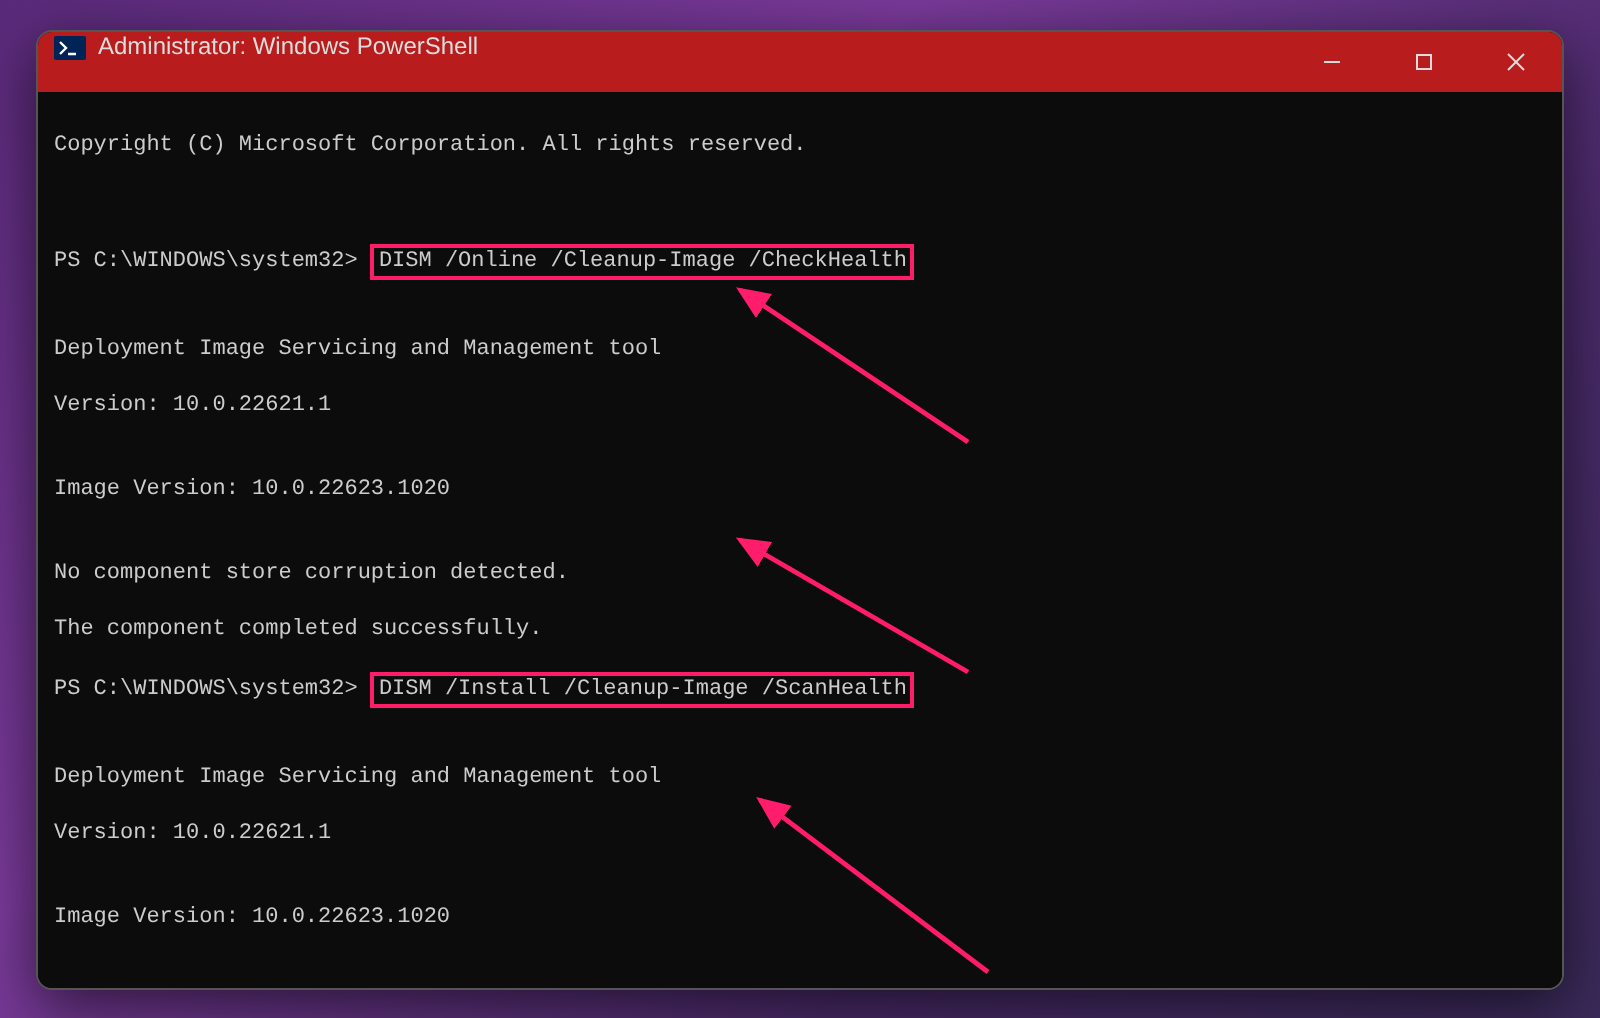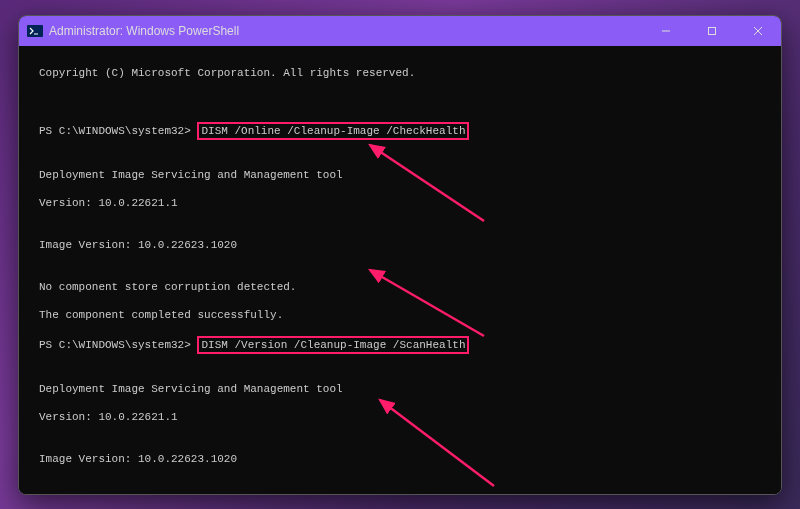--- a/index.html
+++ b/index.html
@@ -18,23 +18,22 @@
     border: 1px solid #555;
     border-radius: 8px;
     display: flex;
     flex-direction: column;
     box-shadow: 0 8px 30px rgba(0,0,0,0.6);
     position: relative;
     overflow: hidden;
   }
   .titlebar {
     height: 30px;
-    background: #8b5cf6;
+    background: #b91c1c;
     display: flex;
-    align-items: center;
     padding: 0 0 0 8px;
     color: #ddd;
     font-size: 12px;
     flex-shrink: 0;
   }
   .titlebar .appicon {
     width: 16px; height: 16px;
     margin-right: 6px;
     display: flex;
     align-items: center;
@@ -49,21 +48,21 @@
     color: #ddd;
     font-size: 10px;
   }
   .terminal {
     flex: 1;
     background: #0c0c0c;
     color: #cccccc;
     font-family: Consolas, "Courier New", monospace;
     font-size: 11px;
     line-height: 14px;
-    padding: 6px 20px;
+    padding: 6px 8px;
     white-space: pre;
     overflow: hidden;
     position: relative;
   }
   .tline { display: block; }
   .hl {
     border: 2px solid #ff1d6b;
     padding: 0 2px;
     display: inline-block;
     line-height: 14px;
@@ -113,21 +112,21 @@
 <span class="tline"></span>
 <span class="tline"><span>PS C:\WINDOWS\system32&gt; </span><span class="hl">DISM /Online /Cleanup-Image /CheckHealth</span></span>
 <span class="tline"></span>
 <span class="tline">Deployment Image Servicing and Management tool</span>
 <span class="tline">Version: 10.0.22621.1</span>
 <span class="tline"></span>
 <span class="tline">Image Version: 10.0.22623.1020</span>
 <span class="tline"></span>
 <span class="tline">No component store corruption detected.</span>
 <span class="tline">The component completed successfully.</span>
-<span class="tline"><span>PS C:\WINDOWS\system32&gt; </span><span class="hl">DISM /Version /Cleanup-Image /ScanHealth</span></span>
+<span class="tline"><span>PS C:\WINDOWS\system32&gt; </span><span class="hl">DISM /Install /Cleanup-Image /ScanHealth</span></span>
 <span class="tline"></span>
 <span class="tline">Deployment Image Servicing and Management tool</span>
 <span class="tline">Version: 10.0.22621.1</span>
 <span class="tline"></span>
 <span class="tline">Image Version: 10.0.22623.1020</span>
 <span class="tline"></span>
 
 
 
 <span class="tline"></span>

